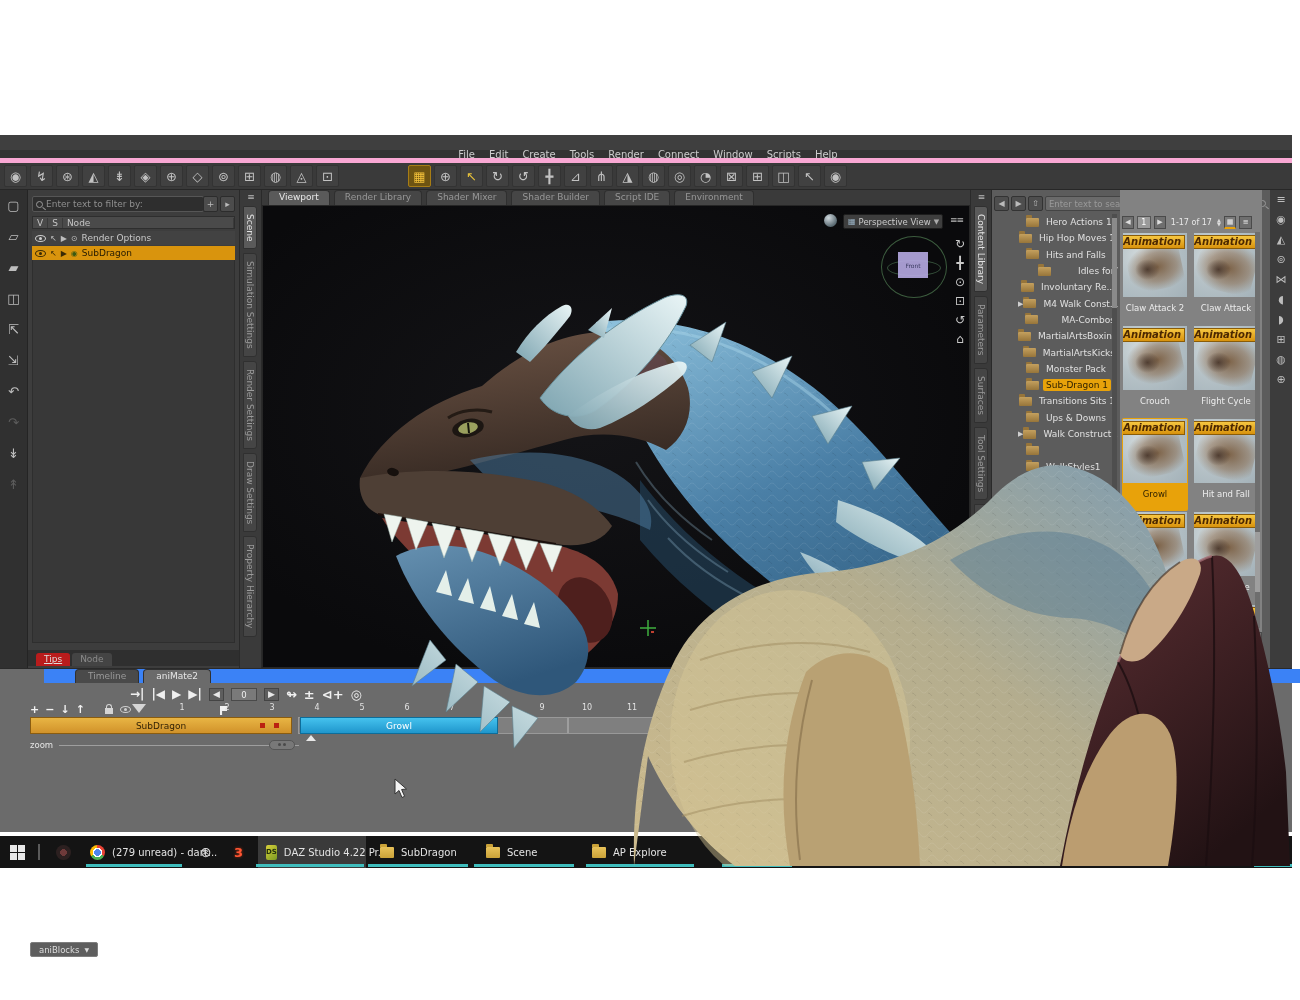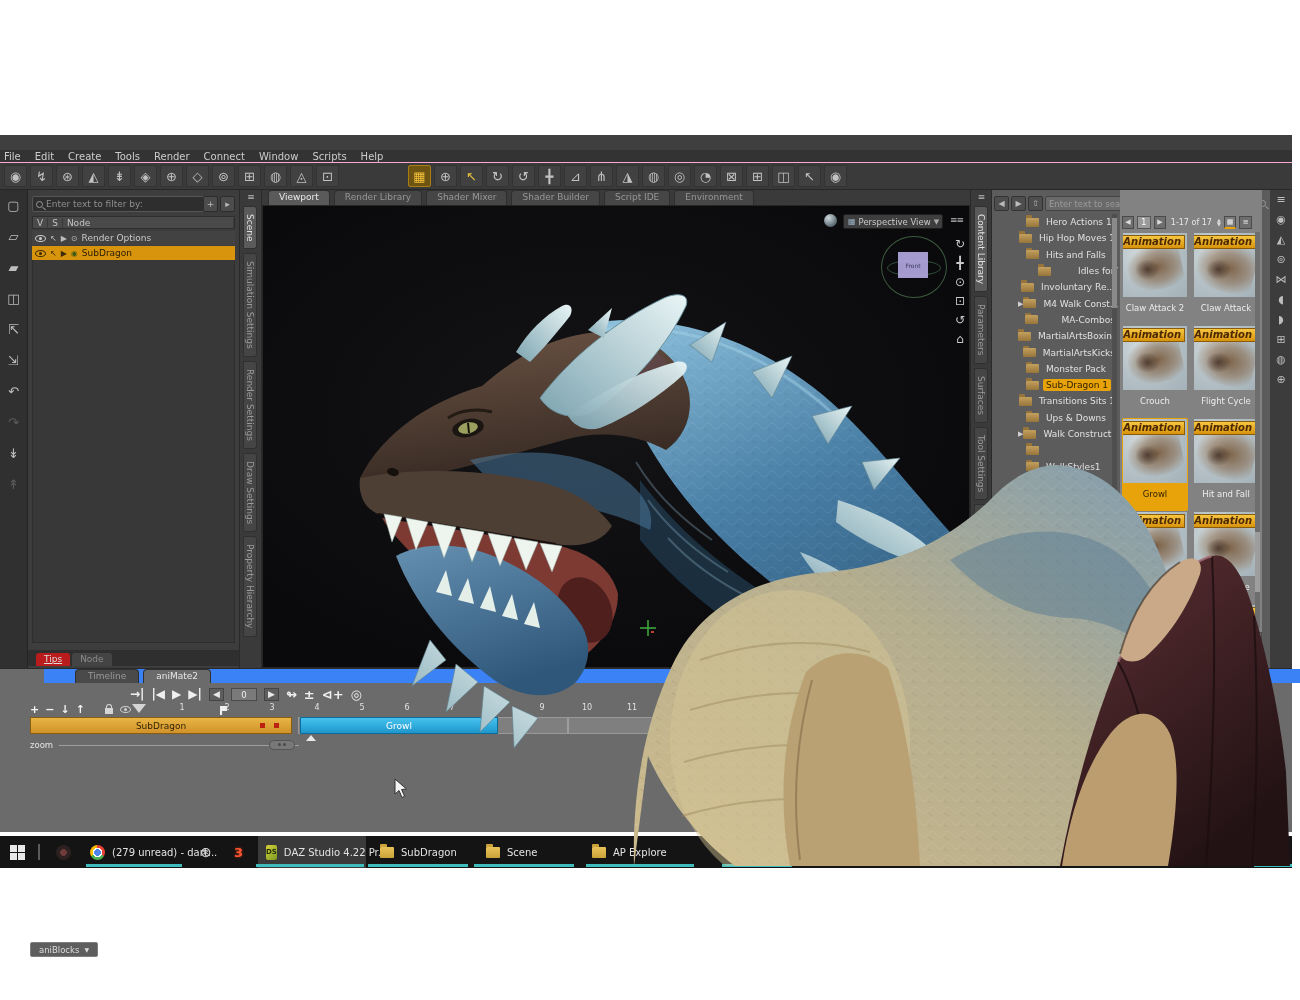--- a/index.html
+++ b/index.html
@@ -9,21 +9,21 @@
 
   
   .appwin { position:absolute; left:0; top:135px; width:1292px; height:697px; background:#3f3f3f; }
   .titlebar { position:absolute; left:0; top:0; width:100%; height:15px; background:#262626; }
   .titlebar .appico { position:absolute; left:4px; top:2px; width:11px; height:11px;
      background:linear-gradient(135deg,#caa26a,#6d4c28); border-radius:2px; }
   .titlebar .ttl { position:absolute; left:20px; top:1px; font-size:10px; color:#d8d8d8; white-space:nowrap; }
   .winbtns { position:absolute; right:0; top:0; width:104px; height:15px; background:#fff; display:flex; align-items:center; justify-content:space-around; }
   .winbtns span { font-size:10px; color:#333; line-height:10px; cursor:default; }
 
-  .menubar { position:absolute; left:0; top:15px; width:100%; height:13px; background:#333333; display:flex; align-items:center; padding-left:4px; gap:14px; border-bottom:1px solid #f9a8d4; }
+  .menubar { position:absolute; left:0; top:15px; width:100%; height:13px; background:#333333; display:flex; align-items:center; padding-left:4px; gap:14px; border-bottom:5px solid #f9a8d4;justify-content:center; }
   .mitem { font-size:10px; color:#cccccc; }
 
   .toolbar { position:absolute; left:0; top:28px; width:100%; height:27px; background:#3a3a3a; border-bottom:1px solid #272727; }
   .tbgroup { position:absolute; top:2px; display:flex; gap:3px; }
   .tbtn { width:23px; height:22px; background:#414141; border:1px solid #333; border-radius:2px;
      color:#c2c2c2; font-size:13px; display:flex; align-items:center; justify-content:center; }
   .tbtn.active { background:#6e5412; border-color:#a87d14; color:#f4c23a; }
   .tbtn.accent { color:#e8c23a; }
 
   

